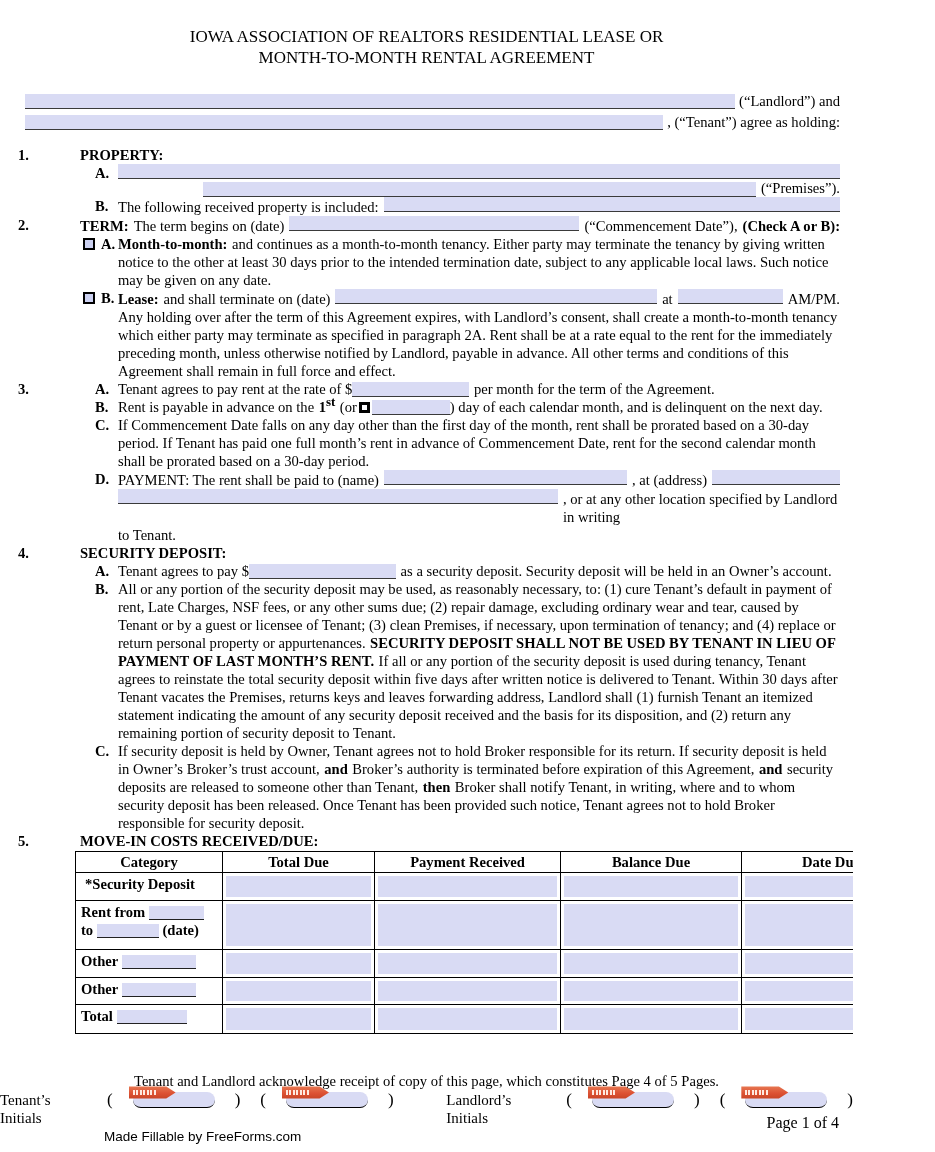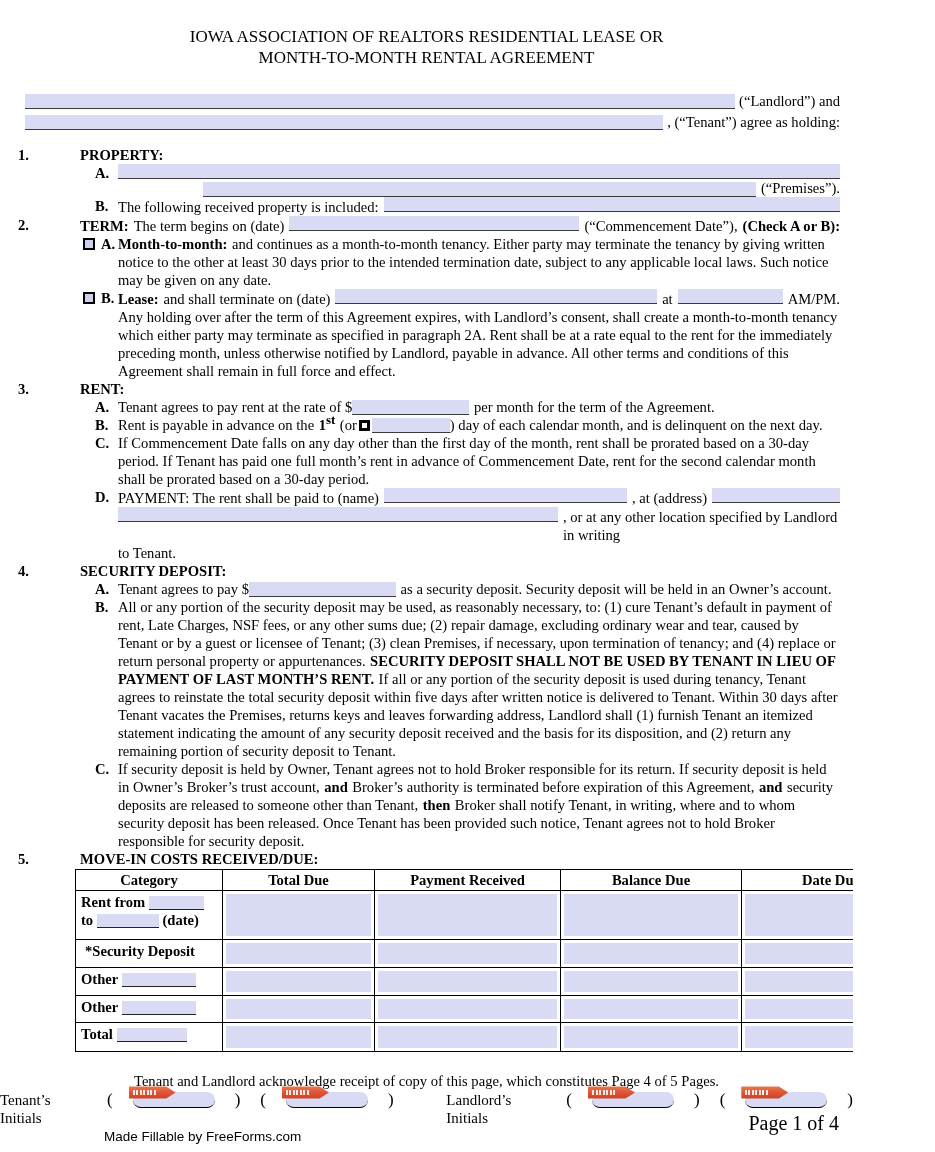--- a/index.html
+++ b/index.html
@@ -58,21 +58,21 @@
   .flag {
     position:absolute; left:-4px; top:-5px; width:47px; height:13px;
     background:linear-gradient(180deg,#e77953 0%,#dd5234 55%,#c84426 100%);
     clip-path:polygon(0 4%, 80% 4%, 100% 50%, 80% 96%, 0 96%);
   }
   .flag::before {
     content:""; position:absolute; left:4px; top:4px; width:24px; height:5px;
     background:repeating-linear-gradient(90deg,#ffe9e0 0 2px, rgba(255,255,255,0) 2px 3.5px);
   }
   .spacer20 { width:14px; }
-  .page-num { position:absolute; right:14px; top:1114px; font-size:20px; }
+  .page-num { position:absolute; right:14px; top:1114px; font-size:16px; }
   .madeby { position:absolute; left:104px; top:1128px; font-family:"Liberation Sans", sans-serif; font-size:13.5px; }
 </style>
 </head>
 <body>
 
 <div class="page">
 
   <div class="title-block">
     <div>IOWA ASSOCIATION OF REALTORS RESIDENTIAL LEASE OR</div>
     <div>MONTH-TO-MONTH RENTAL AGREEMENT</div>
@@ -137,21 +137,20 @@
           <span>at</span>
           <span class="field" style="width:105px"></span>
           <span class="nw">AM/PM.</span>
         </div>
         <div>Any holding over after the term of this Agreement expires, with Landlord’s consent, shall create a month-to-month tenancy which either party may terminate as specified in paragraph 2A. Rent shall be at a rate equal to the rent for the immediately preceding month, unless otherwise notified by Landlord, payable in advance. All other terms and conditions of this Agreement shall remain in full force and effect.</div>
       </div>
     </div>
 
     <div class="sec-row">
       <span class="sec-num">3.</span>
-      <div class="sec-title">RENT:</div>
       <div class="item">
         <span class="item-letter">A.</span>
         <span>Tenant agrees to pay rent at the rate of $</span><span class="field" style="width:117px"></span><span class="mr"></span><span>per month for the term of the Agreement.</span>
       </div>
       <div class="item">
         <span class="item-letter">B.</span>
         <span class="mr">Rent is payable in advance on the</span><b><span>1</span><sup>st</sup></b><span class="mr"></span><span>(or</span><span class="minibox"></span><span class="field" style="width:78px"></span><span>) day of each calendar month, and is delinquent on the next day.</span>
       </div>
       <div class="item">
         <span class="item-letter">C.</span>
@@ -205,50 +204,50 @@
       </colgroup>
       <tbody>
           <tr>
         <th>Category</th>
         <th>Total Due</th>
         <th>Payment Received</th>
         <th>Balance Due</th>
         <th>Date Due</th>
       </tr>
       <tr>
+        <td class="cat-cell" style="padding-left:9px">*Security Deposit</td>
+        <td>
+              <div class="cellfield" style="height:21px"></div>
+            </td>
+        <td>
+              <div class="cellfield" style="height:21px"></div>
+            </td>
+        <td>
+              <div class="cellfield" style="height:21px"></div>
+            </td>
+        <td>
+              <div class="cellfield" style="height:21px"></div>
+            </td>
+      </tr>
+      <tr>
         <td class="cat-cell">
           <div><span>Rent from</span> <span class="mini-field" style="width:55px"></span></div>
           <div><span>to</span> <span class="mini-field" style="width:62px"></span> <span>(date)</span></div>
         </td>
         <td>
               <div class="cellfield" style="height:42px"></div>
             </td>
         <td>
               <div class="cellfield" style="height:42px"></div>
             </td>
         <td>
               <div class="cellfield" style="height:42px"></div>
             </td>
         <td>
               <div class="cellfield" style="height:42px"></div>
-            </td>
-      </tr>
-      <tr>
-        <td class="cat-cell" style="padding-left:9px">*Security Deposit</td>
-        <td>
-              <div class="cellfield" style="height:21px"></div>
-            </td>
-        <td>
-              <div class="cellfield" style="height:21px"></div>
-            </td>
-        <td>
-              <div class="cellfield" style="height:21px"></div>
-            </td>
-        <td>
-              <div class="cellfield" style="height:21px"></div>
             </td>
       </tr>
       <tr>
         <td class="cat-cell"><span>Other</span> <span class="mini-field" style="width:74px"></span></td>
         <td>
               <div class="cellfield" style="height:21px"></div>
             </td>
         <td>
               <div class="cellfield" style="height:21px"></div>
             </td>

